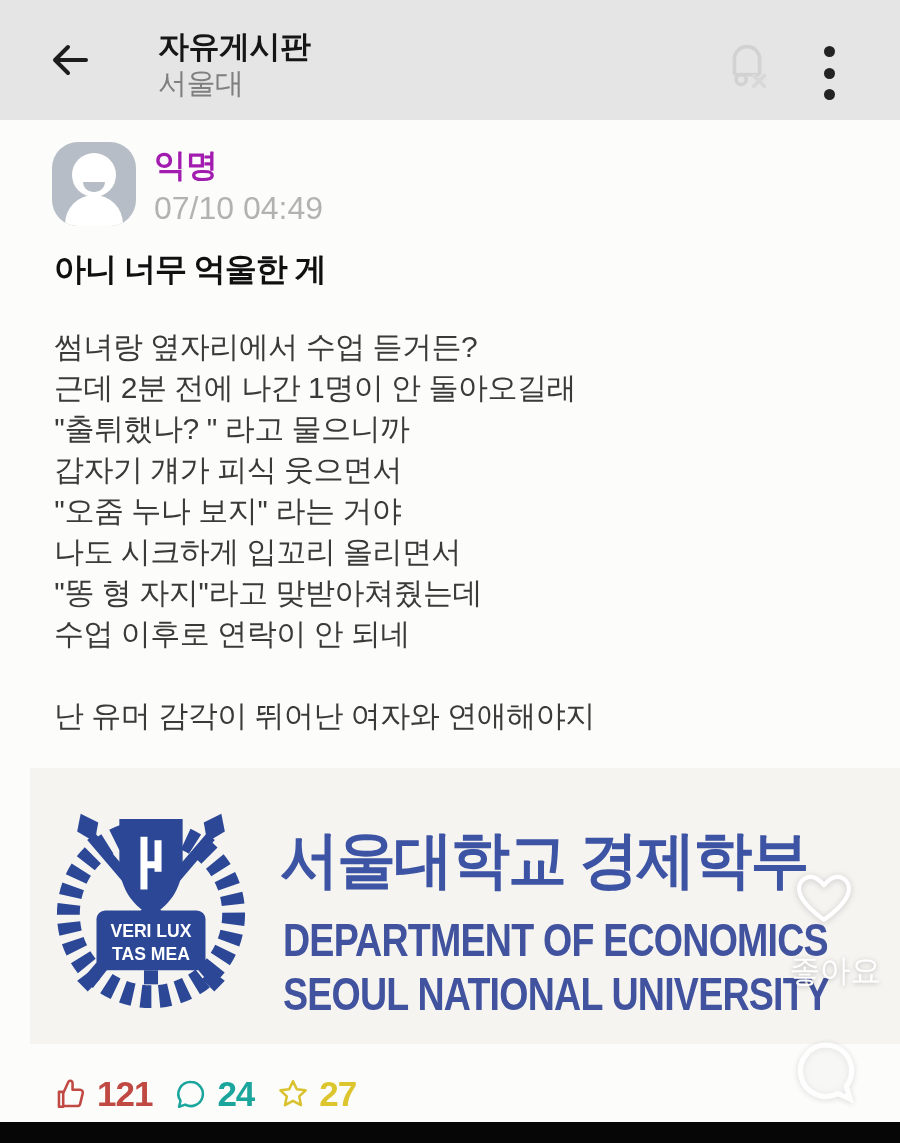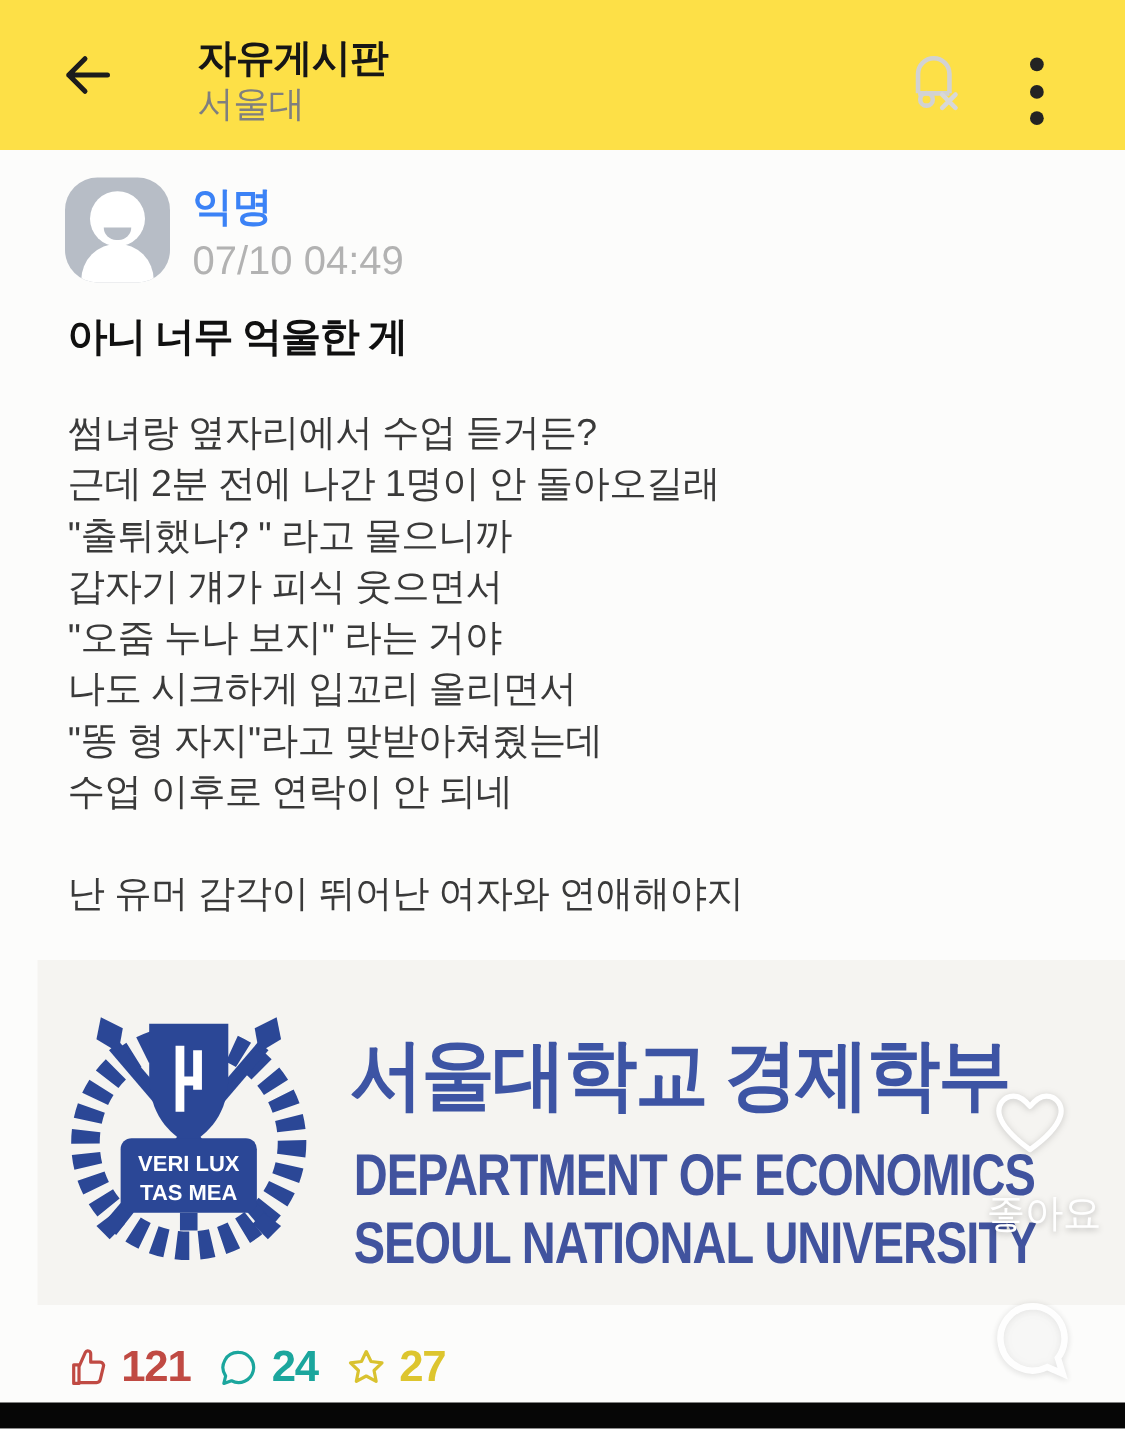--- a/index.html
+++ b/index.html
@@ -5,36 +5,36 @@
   * { margin:0; padding:0; box-sizing:border-box; }
   html,body { background:#e8e8e8; }
   .screen {
     position:relative; width:900px; height:1143px; margin:0 auto;
     background:#fcfcfb; overflow:hidden;
     font-family:"Liberation Sans","DejaVu Sans",sans-serif;
     color:#111;
   }
 
   
-  .topbar { position:absolute; top:0; left:0; width:100%; height:120px; background:#fde047; }
+  .topbar { position:absolute; top:0; left:0; width:100%; height:120px; background:#e5e5e5; }
   .back-btn { position:absolute; left:46px; top:36px; width:48px; height:48px; cursor:pointer; }
   .tb-title { position:absolute; left:158px; top:26px; font-size:31px; font-weight:bold; color:#161616; letter-spacing:-0.5px; }
   .tb-sub   { position:absolute; left:158px; top:64px; font-size:29px; color:#7f7f7f; letter-spacing:-0.5px; }
   .bell-btn { position:absolute; left:718px; top:36px; width:58px; height:58px; }
   .kebab { position:absolute; left:822px; top:46px; width:14px; height:54px;
            display:flex; flex-direction:column; justify-content:space-between; align-items:center; cursor:pointer; }
   .kebab span { width:11px; height:11px; border-radius:50%; background:#232323; }
 
   
   .avatar { position:absolute; left:52px; top:142px; width:84px; height:84px;
             background:#b7bdc6; border-radius:26px; overflow:hidden; }
   .avatar .head  { position:absolute; left:20px; top:11px; width:44px; height:44px; background:#fff; border-radius:50%; }
   .avatar .smile { position:absolute; left:31px; top:40px; width:22px; height:10px; background:#b7bdc6; border-radius:0 0 22px 22px; }
   .avatar .torso { position:absolute; left:13px; top:53px; width:58px; height:40px; background:#fff; border-radius:29px 29px 0 0; }
-  .author { position:absolute; left:154px; top:144px; font-size:32px; font-weight:bold; color:#3b82f6; }
+  .author { position:absolute; left:154px; top:144px; font-size:32px; font-weight:bold; color:#a21caf; }
   .post-date { position:absolute; left:154px; top:190px; font-size:32px; color:#b2b2b2; }
 
   
   .post-title { position:absolute; left:54px; top:248px; font-size:32px; font-weight:bold; color:#101010; letter-spacing:-1px; }
   .post-body  { position:absolute; left:54px; top:326px; width:800px; font-size:30px; color:#3a3a3a; letter-spacing:-0.5px; }
   .post-body div { min-height:41px; line-height:41px; }
 
   
   .attachment { position:absolute; left:30px; top:768px; width:870px; height:276px;
                 background:#f5f4f1; overflow:hidden; cursor:pointer; }

